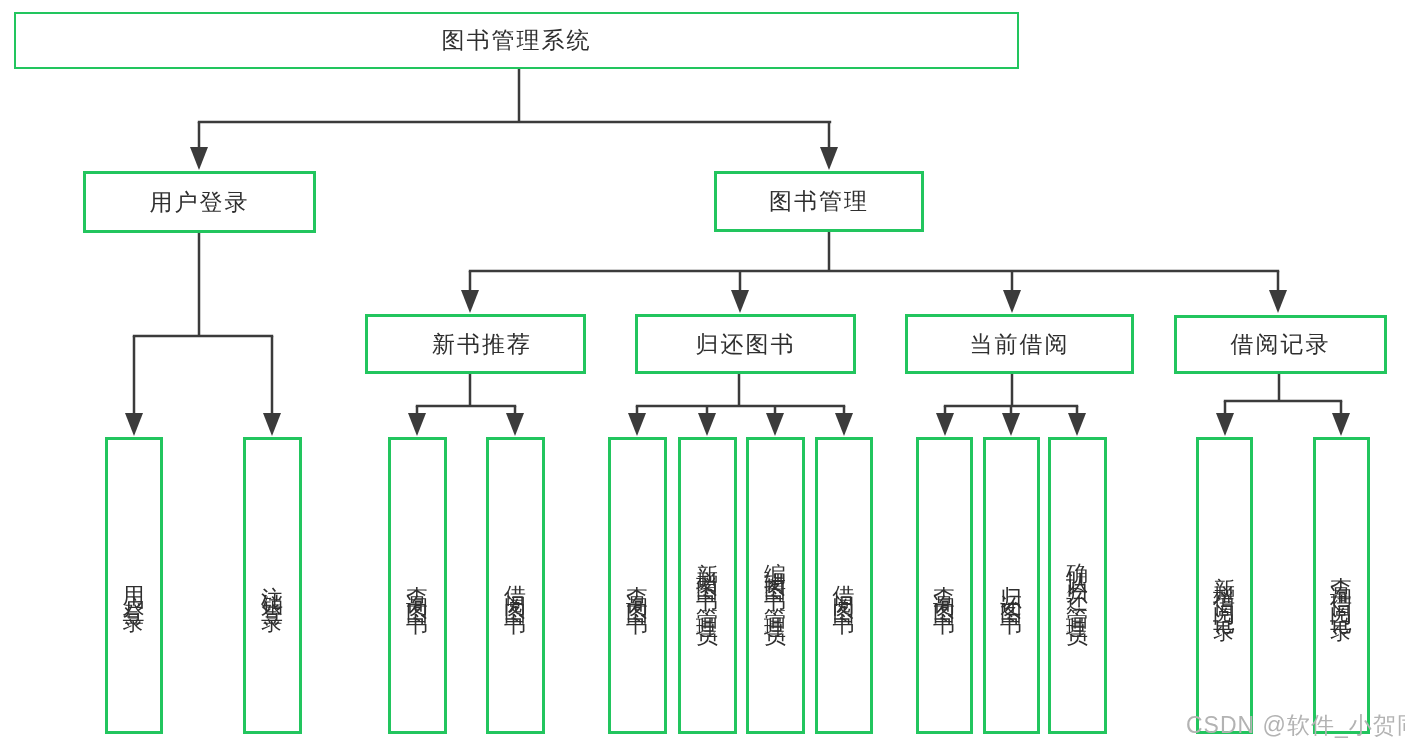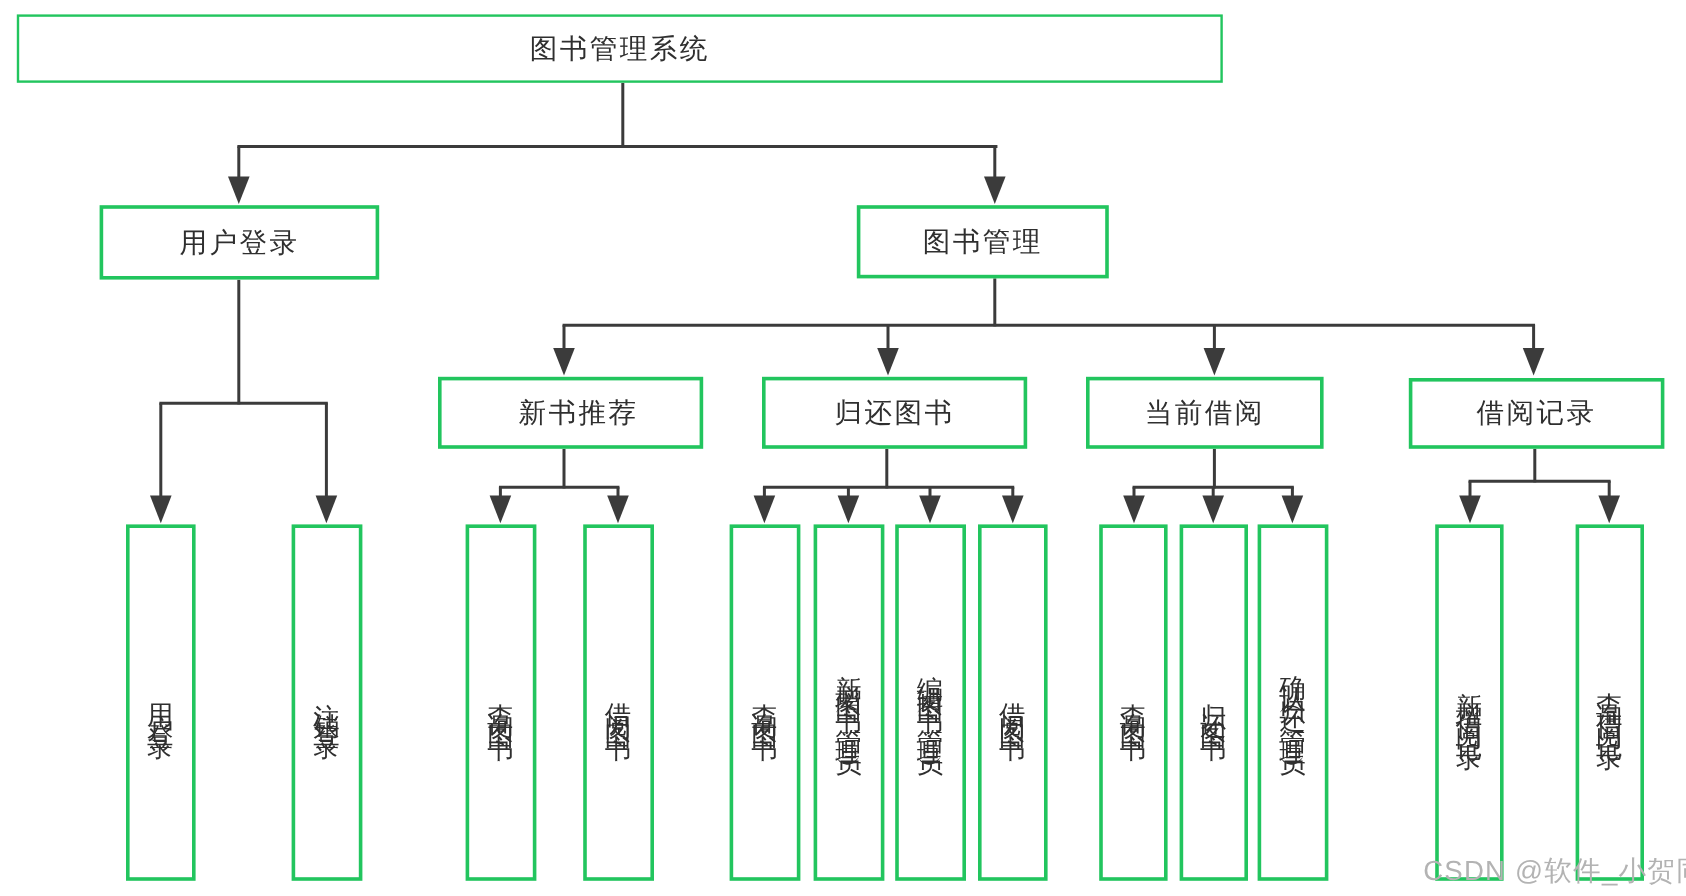--- a/index.html
+++ b/index.html
@@ -103,21 +103,21 @@
       </g>
   </svg>
 
   <div class="box h-box root-box" style="left:14px; top:12px; width:1005px; height:57px;">图书管理系统</div>
 
   <div class="box h-box" style="left:83px; top:171px; width:233px; height:62px;">用户登录</div>
   <div class="box h-box" style="left:714px; top:171px; width:210px; height:61px;">图书管理</div>
 
   <div class="box h-box" style="left:365px; top:314px; width:221px; height:60px;padding-left:13px;">新书推荐</div>
   <div class="box h-box" style="left:635px; top:314px; width:221px; height:60px;">归还图书</div>
-  <div class="box h-box" style="left:905px; top:314px; width:198px; height:60px;">当前借阅</div>
+  <div class="box h-box" style="left:905px; top:314px; width:229px; height:60px;">当前借阅</div>
   <div class="box h-box" style="left:1174px; top:315px; width:213px; height:59px;">借阅记录</div>
 
   <div class="box v-box" style="left:105px; top:437px; width:58px; height:297px;">用户登录</div>
   <div class="box v-box" style="left:243px; top:437px; width:59px; height:297px;">注销登录</div>
 
   <div class="box v-box" style="left:388px; top:437px; width:59px; height:297px;">查询图书</div>
   <div class="box v-box" style="left:486px; top:437px; width:59px; height:297px;">借阅图书</div>
 
   <div class="box v-box" style="left:608px; top:437px; width:59px; height:297px;">查询图书</div>
   <div class="box v-box" style="left:678px; top:437px; width:59px; height:297px;">新增图书（管理员）</div>

